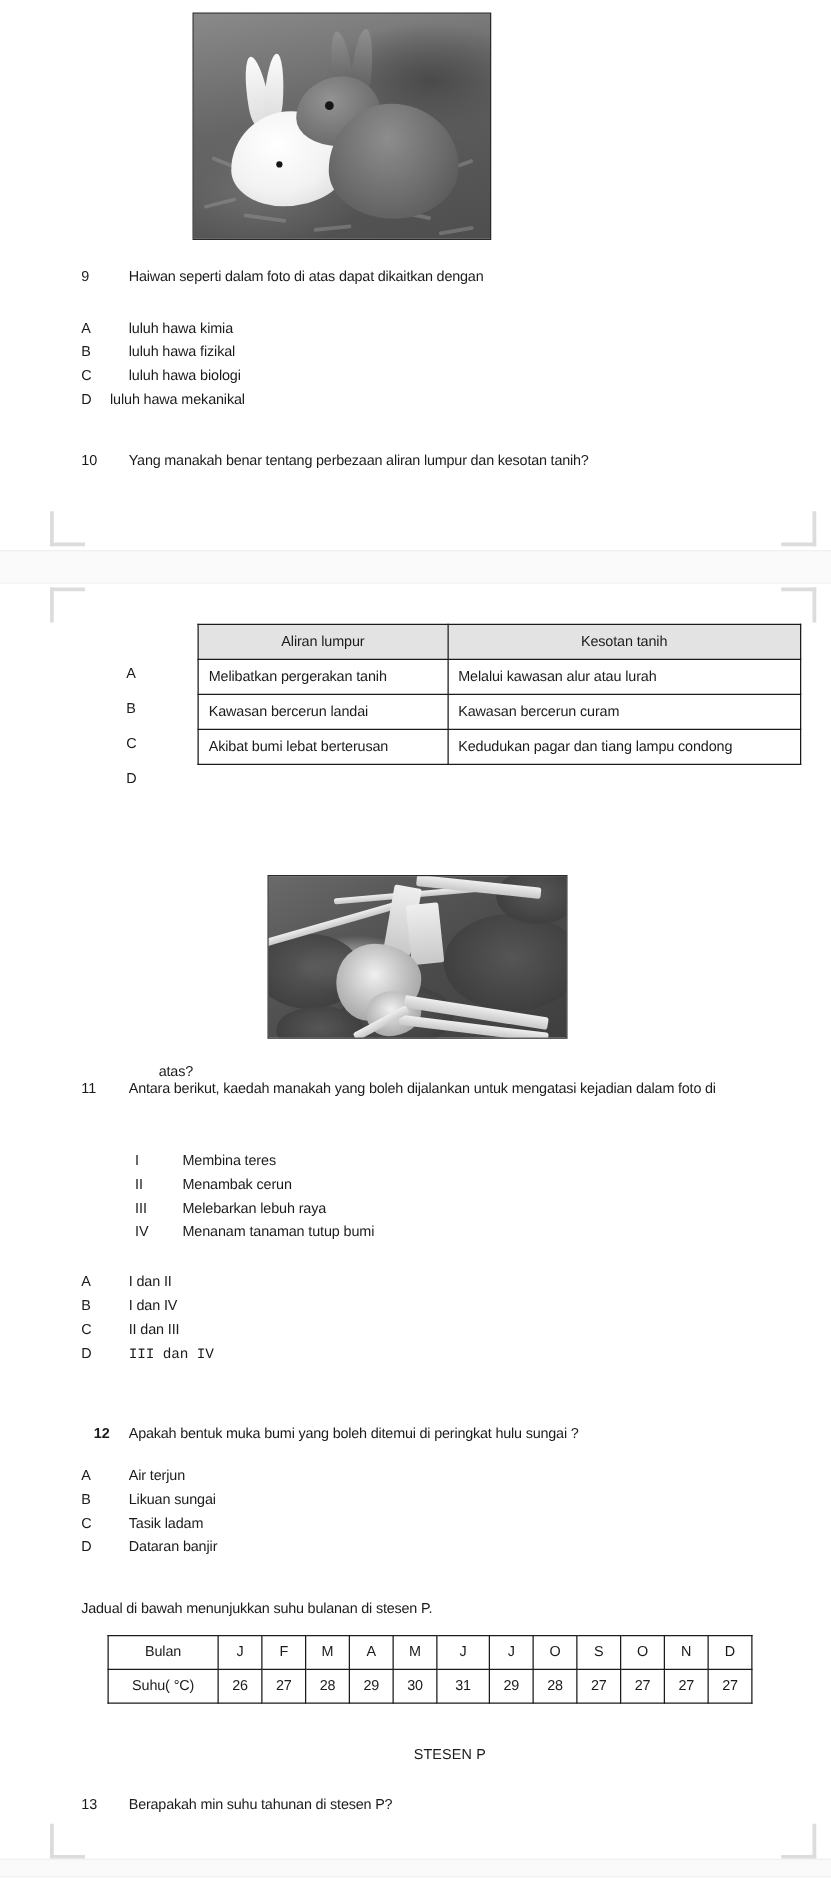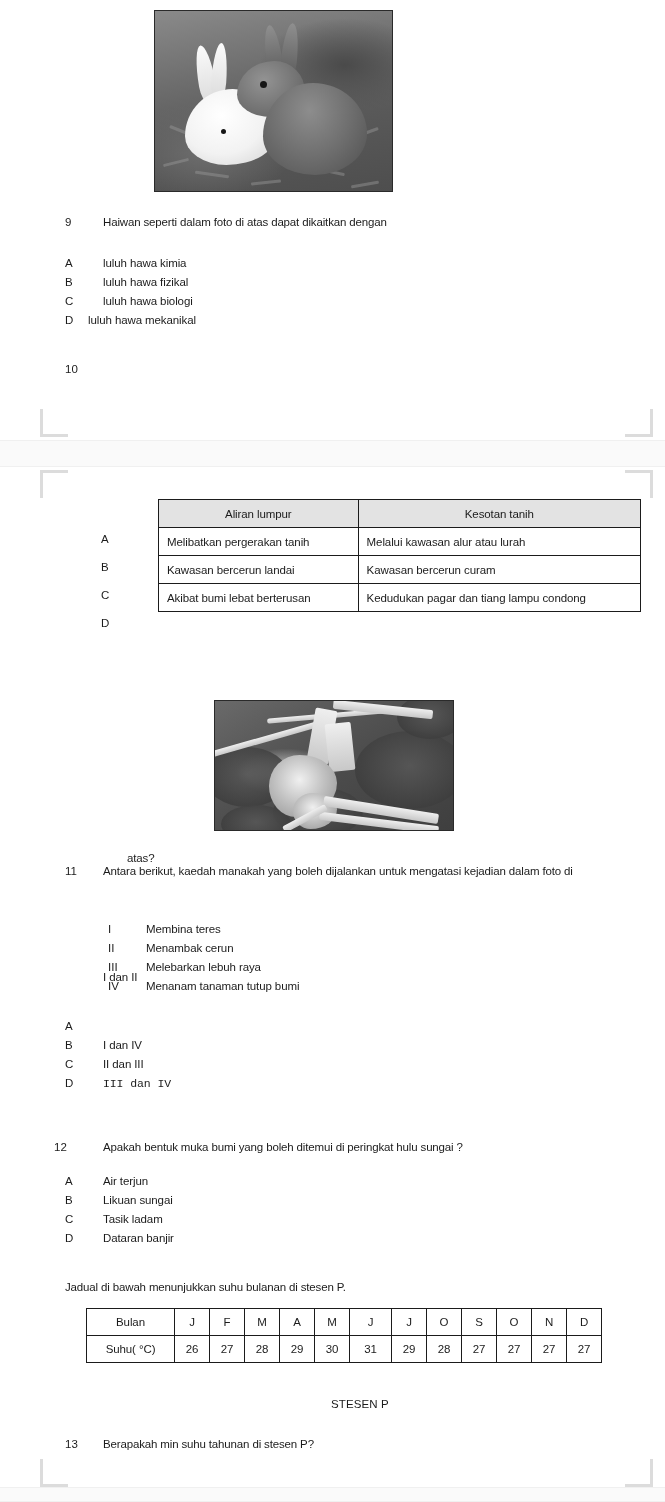--- a/index.html
+++ b/index.html
@@ -238,20 +238,21 @@
   <div class="opt-letter" style="left:65px; top:273px;">B</div>
   <div class="opt-text" style="left:103px; top:273px;">luluh hawa fizikal</div>
 
   <div class="opt-letter" style="left:65px; top:292px;">C</div>
   <div class="opt-text" style="left:103px; top:292px;">luluh hawa biologi</div>
 
   <div class="opt-letter" style="left:65px; top:311px;">D</div>
   <div class="opt-text" style="left:88px; top:311px;">luluh hawa mekanikal</div>
 
   <div class="qnum" style="left:65px; top:360px;">10</div>
+  <div class="qline" style="left:103px; top:360px;">Yang manakah benar tentang perbezaan aliran lumpur dan kesotan tanih?</div>
 
   <div class="crop bl" style="left:40px; top:409px;"></div>
   <div class="crop br" style="left:625px; top:409px;"></div>
 </div>
 
 <div class="page-gap" id="gap-1"></div>
 
 <div class="page" id="page-2"></div>
 
 <div class="crop tl" style="left:40px; top:470px;"></div>
@@ -314,32 +315,32 @@
 <div class="opt-letter" style="left:108px; top:939px;">II</div>
 <div class="opt-text" style="left:146px; top:939px;">Menambak cerun</div>
 
 <div class="opt-letter" style="left:108px; top:958px;">III</div>
 <div class="opt-text" style="left:146px; top:958px;">Melebarkan lebuh raya</div>
 
 <div class="opt-letter" style="left:108px; top:977px;">IV</div>
 <div class="opt-text" style="left:146px; top:977px;">Menanam tanaman tutup bumi</div>
 
 <div class="opt-letter" style="left:65px; top:1017px;">A</div>
-<div class="opt-text" style="left:103px; top:968px;">I dan II</div>
+<div class="opt-text" style="left:103px; top:1017px;">I dan II</div>
 
 <div class="opt-letter" style="left:65px; top:1036px;">B</div>
 <div class="opt-text" style="left:103px; top:1036px;">I dan IV</div>
 
 <div class="opt-letter" style="left:65px; top:1055px;">C</div>
 <div class="opt-text" style="left:103px; top:1055px;">II dan III</div>
 
 <div class="opt-letter" style="left:65px; top:1074px;">D</div>
 <div class="opt-text" style="left:103px; top:1074px;font-family:Liberation Mono, monospace;">III dan IV</div>
 
-<div class="qnum" style="left:54px; top:1138px;">12</div>
+<div class="qnum" style="left:75px; top:1138px;font-weight:bold;">12</div>
 <div class="qline" style="left:103px; top:1138px;">Apakah bentuk muka bumi yang boleh ditemui di peringkat hulu sungai ?</div>
 
 <div class="opt-letter" style="left:65px; top:1172px;">A</div>
 <div class="opt-text" style="left:103px; top:1172px;">Air terjun</div>
 
 <div class="opt-letter" style="left:65px; top:1191px;">B</div>
 <div class="opt-text" style="left:103px; top:1191px;">Likuan sungai</div>
 
 <div class="opt-letter" style="left:65px; top:1210px;">C</div>
 <div class="opt-text" style="left:103px; top:1210px;">Tasik ladam</div>

